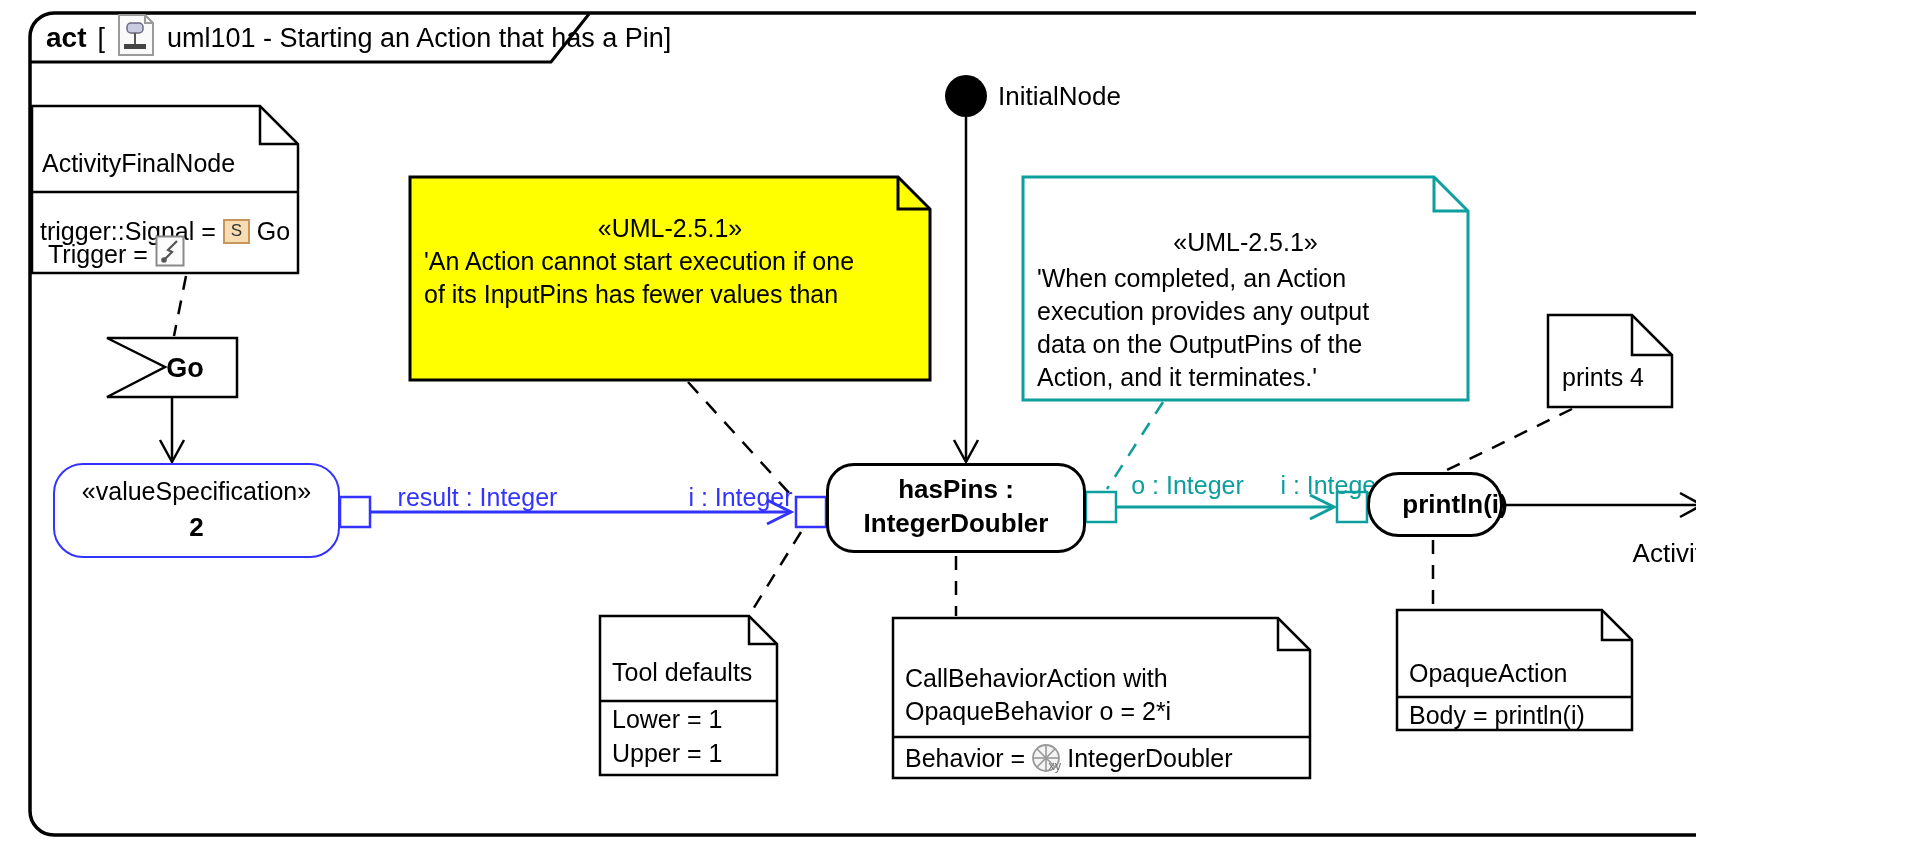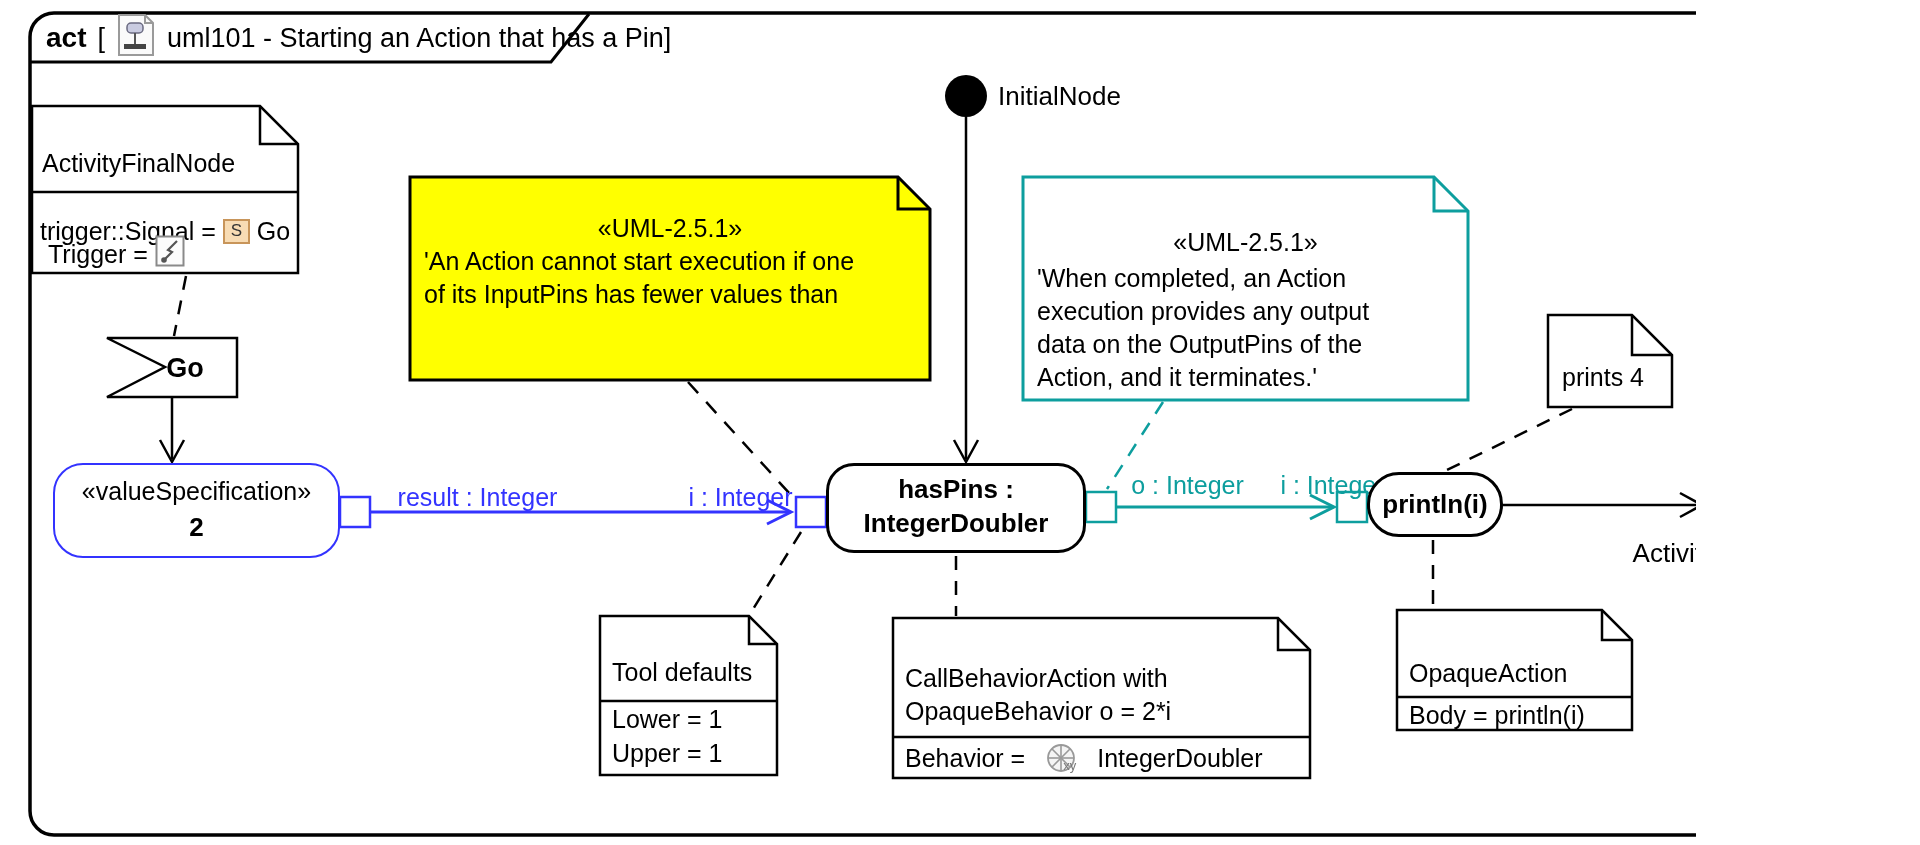--- a/index.html
+++ b/index.html
@@ -130,21 +130,21 @@
   <div class="t blue ctr" style="left:678px;top:482px;width:125px;">i : Integer</div>
 
   <div style="position:absolute;left:826px;top:463px;width:260px;height:90px;border:3px solid #000;border-radius:28px;background:#fff;box-sizing:border-box;"></div>
   <div class="t b ctr" style="left:826px;top:474px;width:260px;font-size:26px;">hasPins :</div>
   <div class="t b ctr" style="left:826px;top:508px;width:260px;font-size:26px;">IntegerDoubler</div>
 
   <div class="t teal ctr" style="left:1120px;top:470px;width:135px;">o : Integer</div>
   <div class="t teal ctr" style="left:1270px;top:470px;width:125px;">i : Integer</div>
 
   <div style="position:absolute;left:1367px;top:472px;width:136px;height:65px;border:3px solid #000;border-radius:32px;background:#fff;box-sizing:border-box;"></div>
-  <div class="t b ctr" style="left:1367px;top:489px;width:136px;font-size:26px;">println(i)</div>
+  <div class="t b ctr" style="left:1367px;top:489px;width:136px;font-size:26px;padding-left:20px;">println(i)</div>
 
   <div class="t" style="left:998px;top:81px;font-size:26px;">InitialNode</div>
   <div class="t ctr" style="left:1603px;top:538px;width:260px;font-size:26px;">ActivityFinalNode</div>
 
   <div class="t ctr" style="left:410px;top:213px;width:520px;">«UML-2.5.1»</div>
   <div class="t notebody lh33" style="left:424px;top:246px;">
     <div>'An Action cannot start execution if one</div>
     <div>of its InputPins has fewer values than</div>
   </div>
 
@@ -155,21 +155,21 @@
     <div>data on the OutputPins of the</div>
     <div>Action, and it terminates.'</div>
   </div>
 
   <div class="t" style="left:612px;top:657px;">Tool defaults</div>
   <div class="t" style="left:612px;top:704px;">Lower = 1</div>
   <div class="t" style="left:612px;top:738px;">Upper = 1</div>
 
   <div class="t" style="left:905px;top:663px;">CallBehaviorAction with</div>
   <div class="t" style="left:905px;top:696px;">OpaqueBehavior o = 2*i</div>
-  <div class="t row" style="left:905px;top:742px;gap:20px;">
+  <div class="t row" style="left:905px;top:742px;gap:5px;">
     <span>Behavior =</span>
     <span class="iconbox" style="width:32px;height:32px;">
       <svg width="32" height="32" viewBox="0 0 32 32">
         <circle cx="16" cy="16" r="13" fill="#f4f4f4" stroke="#999" stroke-width="1.8"></circle>
         <line x1="16" y1="3" x2="16" y2="29" stroke="#999" stroke-width="1.6"></line>
         <line x1="3" y1="16" x2="29" y2="16" stroke="#999" stroke-width="1.6"></line>
         <line x1="6.8" y1="6.8" x2="25.2" y2="25.2" stroke="#999" stroke-width="1.6"></line>
         <line x1="25.2" y1="6.8" x2="6.8" y2="25.2" stroke="#999" stroke-width="1.6"></line>
       </svg>
       <span class="wheelxy">xy</span>

